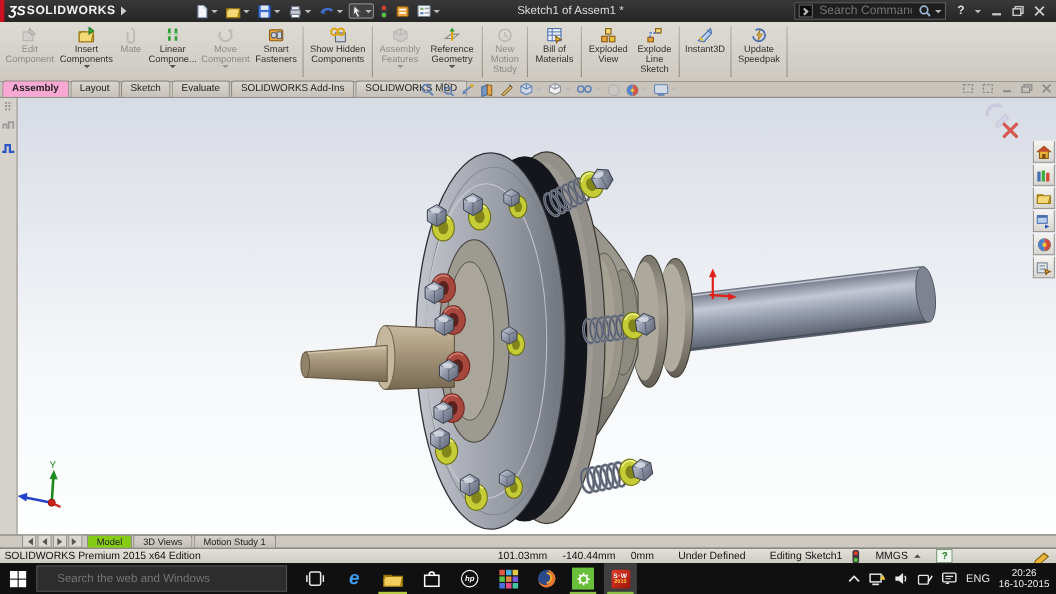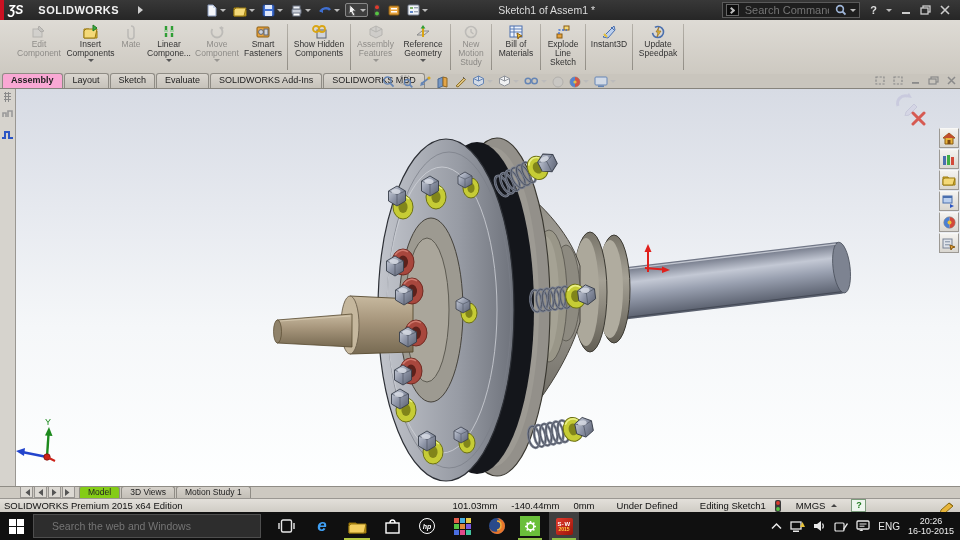--- a/index.html
+++ b/index.html
@@ -3,38 +3,38 @@
 <meta charset="utf-8">
 <style>
   html,body{margin:0;padding:0}
   body{width:960px;height:540px;overflow:hidden;position:relative;background:#000;
        font-family:"Liberation Sans",sans-serif;font-size:10px;color:#222;}
   .abs{position:absolute}
   svg{display:block}
   
   .titlebar{left:0;top:0;width:960px;height:20px;background:linear-gradient(#383838,#262626);display:flex;align-items:center;}
   .redstrip{left:0;top:0;width:4px;height:20px;background:#cb1122}
-  .logo{display:flex;align-items:center;gap:15px;margin-left:8px;color:#eee;}
+  .logo{display:flex;align-items:center;gap:1px;margin-left:8px;color:#eee;}
   .logomark{font-weight:bold;font-style:italic;font-size:12px;color:#fff}
   .logotext{font-weight:bold;font-size:11px;letter-spacing:.5px;color:#f2f2f2}
   .expander{width:0;height:0;border-top:4px solid transparent;border-bottom:4px solid transparent;border-left:5px solid #cfcfcf;margin-left:4px}
   .qabar{display:flex;align-items:center;gap:3px;margin-left:60px}
   .qa{display:flex;align-items:center;gap:2px;padding:1px 2px;border-radius:2px}
   .carD{width:0;height:0;border-left:3px solid transparent;border-right:3px solid transparent;border-top:3px solid #bbb}
   .carU{width:0;height:0;border-left:3px solid transparent;border-right:3px solid transparent;border-bottom:3px solid #444}
   .selbox{border:1px solid #888;border-radius:2px;padding:0 1px;background:#3f3f3f}
   .doctitle{color:#dcdcdc;font-size:10.5px;margin-left:68px;white-space:nowrap}
   .cmdsearch{display:flex;align-items:center;gap:4px;background:#1e1e1e;border:1px solid #5a5a5a;height:14px;width:130px;margin-left:auto;padding:0 3px}
   .cmdsearch input{background:transparent;border:none;outline:none;color:#9a9a9a;font-size:11px;width:84px;font-family:"Liberation Sans",sans-serif}
   .termico{width:11px;height:10px;background:#0c0c0c;border:1px solid #666;display:flex;align-items:center}
   .termico::after{content:"";width:3px;height:3px;border-left:2px solid #bbb;border-bottom:2px solid #bbb;transform:rotate(-135deg);margin-left:2px}
   .winbtns{display:flex;align-items:center;gap:9px;margin:0 10px 0 10px;color:#ccc}
   .helpq{color:#ddd;font-size:11px;font-weight:bold}
   
-  .ribbon{left:0;top:20px;width:960px;height:54px;background:linear-gradient(#dedbd5,#cdc9c1);display:flex;align-items:stretch;padding-left:14px;box-sizing:border-box}
+  .ribbon{left:0;top:20px;width:960px;height:54px;background:linear-gradient(#dedbd5,#cdc9c1);display:flex;align-items:stretch;padding-left:2px;box-sizing:border-box}
   .rbtn{display:flex;flex-direction:column;align-items:center;justify-content:flex-start;padding:2px 1px 0;text-align:center;font-size:8.5px;line-height:9px;color:#333;border:1px solid transparent;border-radius:2px;box-sizing:border-box}
   .rbtn .ric{height:17px;display:flex;align-items:center;justify-content:center}
   .rbtn .lbl{white-space:pre-line}
   .rbtn .carD{border-top-color:#555;margin-top:1px}
   .dis{opacity:.45;filter:grayscale(.9)}
   .rsep{width:1px;margin:4px 2px;background:linear-gradient(#b5b1a9,#918d85)}
   
   .tabrow{left:0;top:74px;width:960px;height:15px;background:#c9c5bd;border-bottom:1px solid #87847d;box-sizing:border-box}
   .tabs{position:absolute;left:2px;bottom:0;display:flex}
   .tab{height:14px;line-height:13px;padding:0 8px;font-size:9px;color:#222;background:linear-gradient(#dad6cf,#c6c2ba);border:1px solid #8f8c85;border-bottom:none;border-radius:3px 3px 0 0;margin-right:1px}
@@ -308,20 +308,31 @@
           <rect x="2" y="2" width="12" height="11" fill="#eef3fb" stroke="#4a6fae"></rect>
           <path d="M2 5h12M2 8h12M6 2v11" stroke="#4a6fae" stroke-width=".9"></path>
           <path d="M9 9l5 3-3 1-1 2z" fill="#e8c23a" stroke="#8a5c12"></path>
         </svg>
       </span>
     <span class="lbl">Bill of Materials</span>
   </div>
 
   <div class="rsep"></div>
 
+  <div class="rbtn" style="width:44px">
+    <span class="ric">
+        <svg width="16" height="16">
+          <rect x="2" y="9" width="5" height="5" fill="#e8a33d" stroke="#8a5c12"></rect>
+          <rect x="9" y="9" width="5" height="5" fill="#e8c23a" stroke="#8a5c12"></rect>
+          <rect x="5.5" y="2" width="5" height="5" fill="#f4d978" stroke="#8a5c12"></rect>
+          <path d="M8 7.5v1" stroke="#555"></path>
+        </svg>
+      </span>
+    <span class="lbl">Exploded View</span>
+  </div>
 
   <div class="rbtn" style="width:40px">
     <span class="ric">
         <svg width="16" height="16">
           <rect x="2" y="10" width="5" height="4" fill="#e8a33d" stroke="#8a5c12"></rect>
           <rect x="9" y="2" width="5" height="4" fill="#f4d978" stroke="#8a5c12"></rect>
           <path d="M4 10V6h8" fill="none" stroke="#3f6fd1" stroke-width="1.3" stroke-dasharray="2 1.5"></path>
         </svg>
       </span>
     <span class="lbl">Explode Line Sketch</span>

